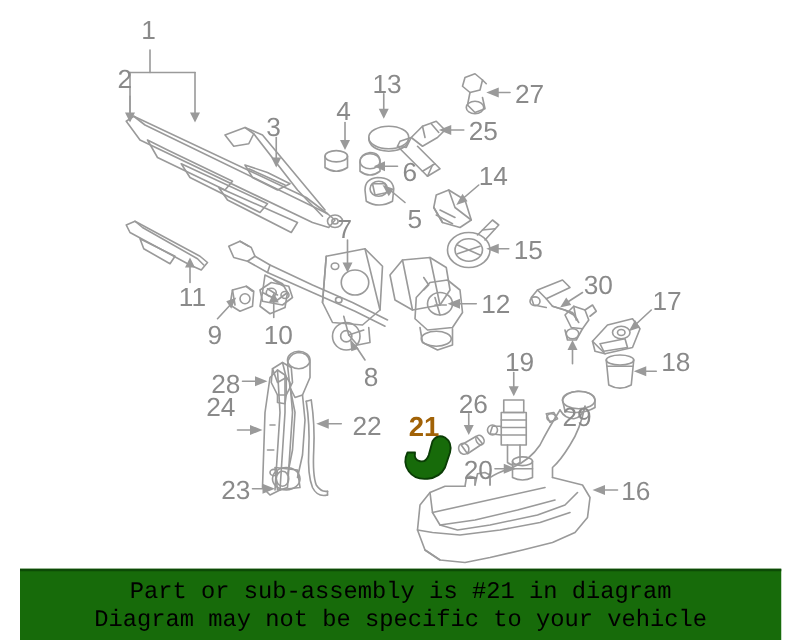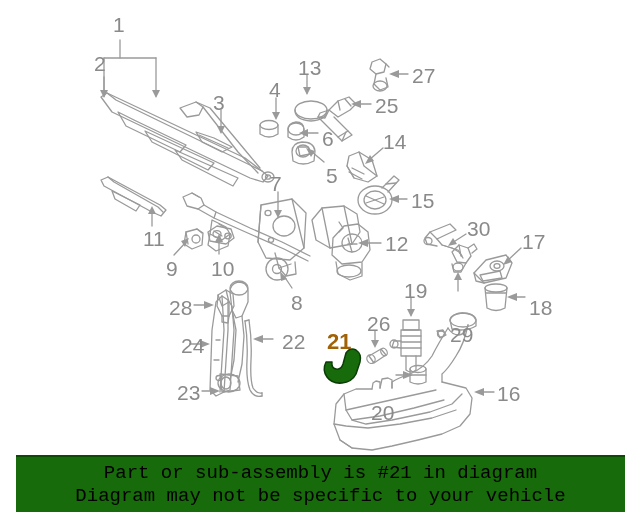--- a/index.html
+++ b/index.html
@@ -408,27 +408,27 @@
   <div class="callout" style="left:291px; top:292px;">8</div>
   <div class="callout" style="left:166px; top:258px;">9</div>
   <div class="callout" style="left:211px; top:258px;">10</div>
   <div class="callout" style="left:143px; top:228px;">11</div>
   <div class="callout" style="left:385px; top:233px;">12</div>
   <div class="callout" style="left:298px; top:57px;">13</div>
   <div class="callout" style="left:383px; top:131px;">14</div>
   <div class="callout" style="left:411px; top:190px;">15</div>
   <div class="callout" style="left:497px; top:383px;">16</div>
   <div class="callout" style="left:522px; top:231px;">17</div>
-  <div class="callout" style="left:529px; top:297px;">18</div>
+  <div class="callout" style="left:529px; top:280px;">18</div>
   <div class="callout" style="left:404px; top:280px;">19</div>
-  <div class="callout" style="left:371px; top:366px;margin-top:36px;">20</div>
+  <div class="callout" style="left:371px; top:366px;">20</div>
   <div class="callout highlight" style="left:327px; top:331px;">21</div>
   <div class="callout" style="left:282px; top:331px;">22</div>
   <div class="callout" style="left:177px; top:382px;">23</div>
-  <div class="callout" style="left:165px; top:335px;margin-left:16px;">24</div>
+  <div class="callout" style="left:165px; top:316px;">24</div>
   <div class="callout" style="left:375px; top:95px;">25</div>
   <div class="callout" style="left:367px; top:313px;">26</div>
   <div class="callout" style="left:412px; top:65px;">27</div>
   <div class="callout" style="left:169px; top:297px;">28</div>
   <div class="callout" style="left:450px; top:294px;margin-top:30px;">29</div>
   <div class="callout" style="left:467px; top:218px;">30</div>
 
   <div id="banner">
     <div class="banner-line">Part or sub-assembly is #21 in diagram</div>
     <div class="banner-line">Diagram may not be specific to your vehicle</div>

